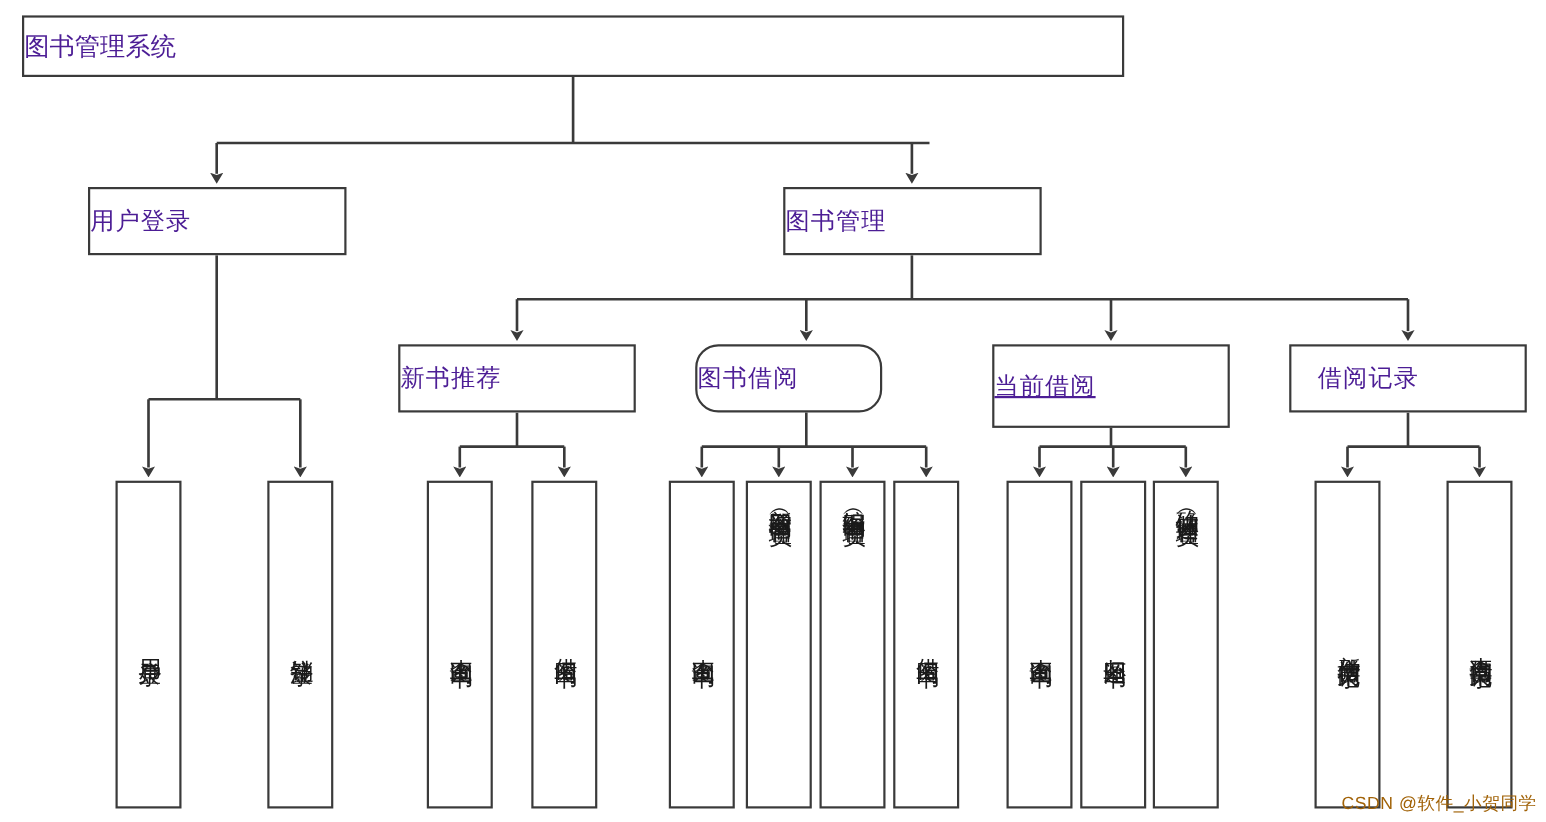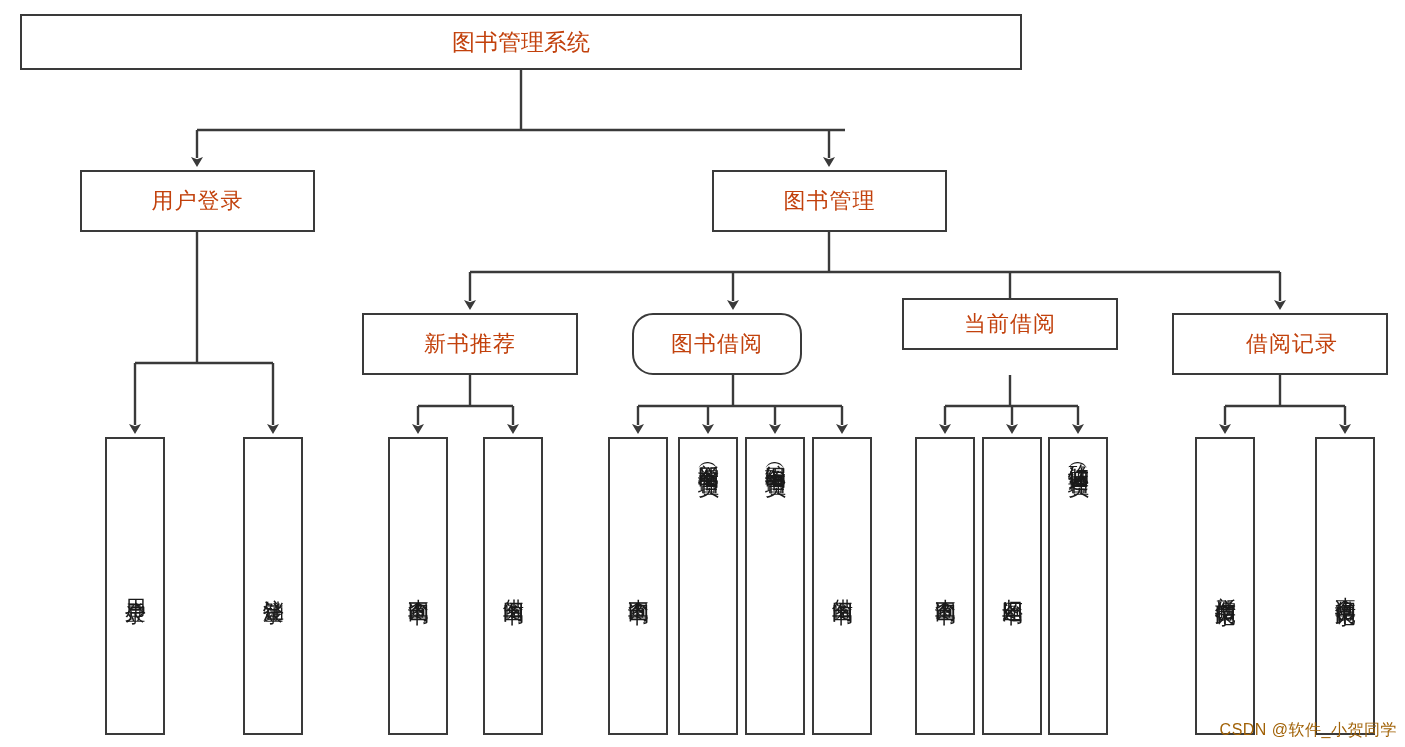--- a/index.html
+++ b/index.html
@@ -1,20 +1,20 @@
 <!DOCTYPE html>
 <html><head>
 <meta charset="utf-8">
 <style>
   html,body{margin:0;padding:0;background:#fff;}
   body{width:1405px;height:747px;font-family:"Liberation Sans","DejaVu Sans",sans-serif;}
   #stage{position:relative;width:1405px;height:747px;overflow:hidden;background:#fff;}
   #wires{position:absolute;left:0;top:0;width:1405px;height:747px;}
   .node{position:absolute;box-sizing:border-box;background:#ffffff;border:2px solid #3a3a3a;
-        display:flex;align-items:center;justify-content:center;color:#c2410c;}
+        display:flex;align-items:center;justify-content:flex-start;color:#4c1d95;}
   .node.h{font-size:22px;letter-spacing:1px;}
   .node.root{font-size:23px;}
   .leaf{position:absolute;box-sizing:border-box;background:#ffffff;border:2px solid #3a3a3a;
         display:flex;align-items:flex-start;justify-content:center;padding-top:8px;}
   .vtext{writing-mode:vertical-rl;text-orientation:upright;font-size:21px;line-height:1.18;
          letter-spacing:2px;color:#1a1a1a;white-space:nowrap;}
   .leaf.center{align-items:center;padding-top:0;}
   #watermark{position:absolute;right:8px;bottom:6px;font-size:16px;color:#a16207;
              letter-spacing:.5px;white-space:nowrap;}
 </style>
@@ -83,21 +83,21 @@
   <div class="node h" style="left:712px;top:170px;width:235px;height:62px;">
     <span>图书管理</span>
   </div>
 
   <div class="node h" style="left:362px;top:313px;width:216px;height:62px;">
     <span>新书推荐</span>
   </div>
   <div class="node h" style="left:632px;top:313px;width:170px;height:62px;border-radius:21px;">
     <span>图书借阅</span>
   </div>
-  <div class="node h" style="left:902px;top:298px;width:216px;height:52px;">
+  <div class="node h" style="left:902px;top:313px;width:216px;height:76px;text-decoration:underline;">
     <span>当前借阅</span>
   </div>
   <div class="node h" style="left:1172px;top:313px;width:216px;height:62px;padding-left:24px;">
     <span>借阅记录</span>
   </div>
 
   <div class="leaf center" style="left:105px;top:437px;width:60px;height:298px;">
     <span class="vtext">用户登录</span>
   </div>
   <div class="leaf center" style="left:243px;top:437px;width:60px;height:298px;">

